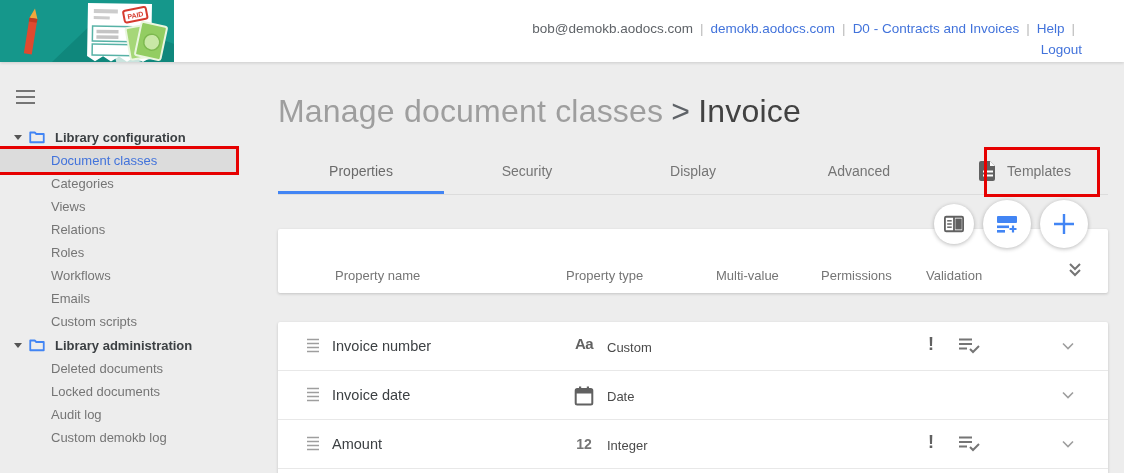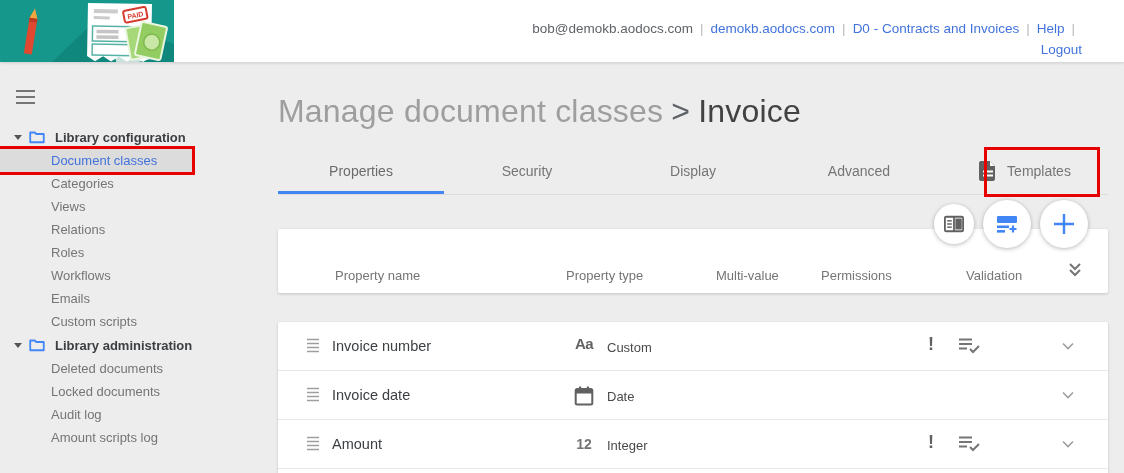--- a/index.html
+++ b/index.html
@@ -19,21 +19,21 @@
   
   .sidebar { width:278px; flex:none; padding-top:28px; }
   .hamburger { margin-left:16px; width:19px; cursor:pointer; }
   .hamburger div { height:2px; background:#757575; margin-bottom:4px; }
   .tree { margin-top:21px; font-size:13px; }
   .tree-section-header { display:flex; align-items:center; height:24px; cursor:pointer; }
   .caret { width:0; height:0; border-left:4px solid transparent; border-right:4px solid transparent; border-top:5px solid #555; margin:0 6px 0 14px; }
   .folder-ico { width:18px; height:18px; margin-right:9px; flex:none; }
   .tree-section-header b { color:#3c4043; font-size:13px; }
   .tree-item { height:23px; line-height:23px; padding-left:51px; color:#757575; cursor:pointer; }
-  .tree-item.selected { width:192px; background:#dcdcdc; color:#4273db; outline:3px solid #e60000; }
+  .tree-item.selected { width:236px; background:#dcdcdc; color:#4273db; outline:3px solid #e60000; }
 
   
   .main { flex:1; padding-right:16px; position:relative; }
   .breadcrumb { margin-top:31px; font-size:32px; color:#9e9e9e; letter-spacing:.2px; }
   .breadcrumb .bc-parent { cursor:pointer; }
   .breadcrumb .bc-sep { color:#5f6368; margin:0 8px; }
   .breadcrumb .bc-current { color:#424242; }
 
   .tabs { display:flex; margin-top:17px; height:48px; border-bottom:1px solid #dcdcdc; }
   .tab { flex:1; display:flex; align-items:center; justify-content:center; font-size:14px; color:#757575; cursor:pointer; position:relative; }
@@ -42,21 +42,21 @@
   .red-box { position:absolute; left:42px; right:8px; top:0; bottom:-3px; border:3px solid #e60000; pointer-events:none; }
 
   .toolbar { display:flex; justify-content:flex-end; align-items:center; gap:9px; margin:5px 20px -19px 0; position:relative; z-index:3; }
   .circle-btn { background:#fff; border:none; border-radius:50%; box-shadow:0 1px 4px rgba(0,0,0,.28); display:flex; align-items:center; justify-content:center; cursor:pointer; }
   .circle-btn.small { width:40px; height:40px; }
   .circle-btn.big { width:48px; height:48px; }
 
   .card { background:#fff; border-radius:2px; box-shadow:0 1px 3px rgba(0,0,0,.18); position:relative; }
   .header-card { height:64px; margin-right:0;text-align:center; }
   .header-card span { position:absolute; top:39px; font-size:13px; color:#757575; }
-  .h-name { left:57px; } .h-type { left:288px; } .h-multi { left:438px; } .h-perm { left:543px; } .h-valid { left:648px;margin-left:40px; }
+  .h-name { left:57px; } .h-type { left:288px; } .h-multi { left:438px; } .h-perm { left:543px; } .h-valid { left:648px; }
   .expand-all { position:absolute; left:786px; top:30px; background:none; border:none; cursor:pointer; padding:2px; }
 
   .rows-card { margin-top:29px; height:170px; }
   .prop-row { position:relative; height:49px; border-bottom:1px solid #e8e8e8; }
   .prop-row:last-child { border-bottom:none; }
   .drag-handle { position:absolute; left:28px; top:16px; cursor:grab; }
   .prop-name { position:absolute; left:54px; top:16px; font-size:14.5px; color:#3c4043; }
   .type-ico { position:absolute; left:294px; top:13px; width:24px; text-align:center; color:#616161; }
   .type-glyph-Aa { font-size:15px; font-weight:600; letter-spacing:-.5px; }
   .type-glyph-12 { font-size:14px; font-weight:700; color:#757575; }
@@ -143,21 +143,21 @@
       <div class="tree-section-header">
         <span class="caret"></span>
         <svg class="folder-ico" viewBox="0 0 24 24">
             <path d="M3 6 h6 l2 2 h10 v11 H3 Z" fill="none" stroke="#4285f4" stroke-width="2.4" stroke-linejoin="round"></path>
           </svg>
         <b>Library administration</b>
       </div>
       <div class="tree-item">Deleted documents</div>
       <div class="tree-item">Locked documents</div>
       <div class="tree-item">Audit log</div>
-      <div class="tree-item">Amount scripts log</div>
+      <div class="tree-item">Custom demokb log</div>
     </div>
   </div>
 
   <div class="main">
     <div class="breadcrumb">
       <span class="bc-parent">Manage document classes</span><span class="bc-sep">&gt;</span><span class="bc-current">Invoice</span>
     </div>
 
     <div class="tabs">
       <div class="tab active">

